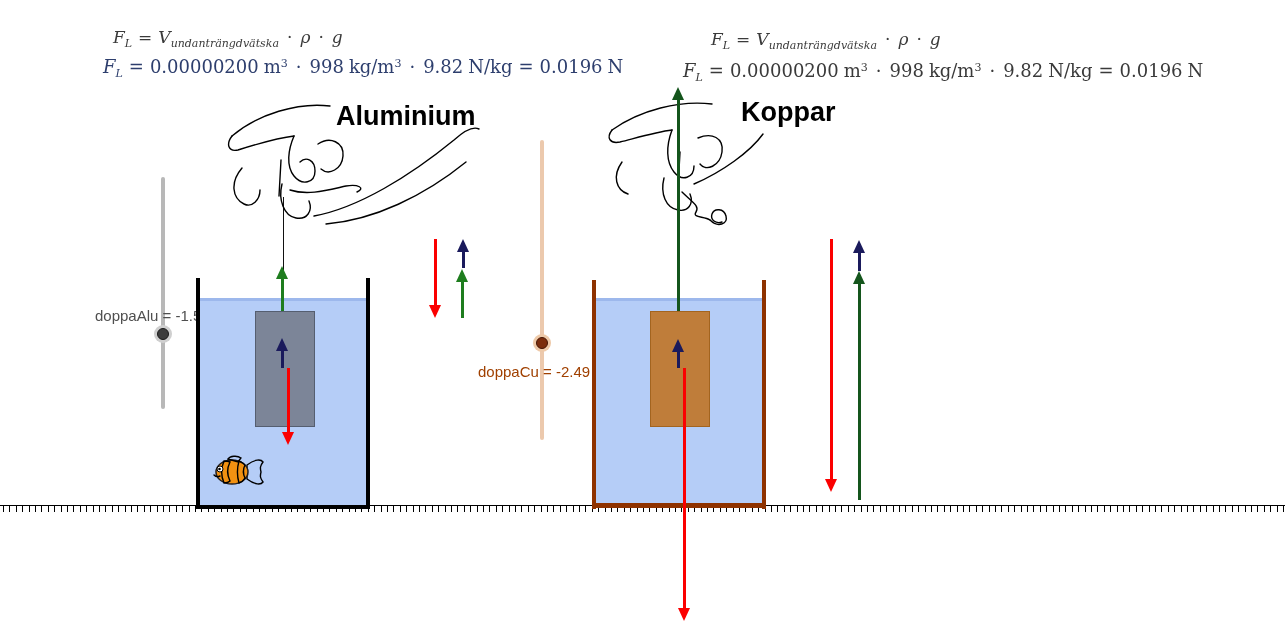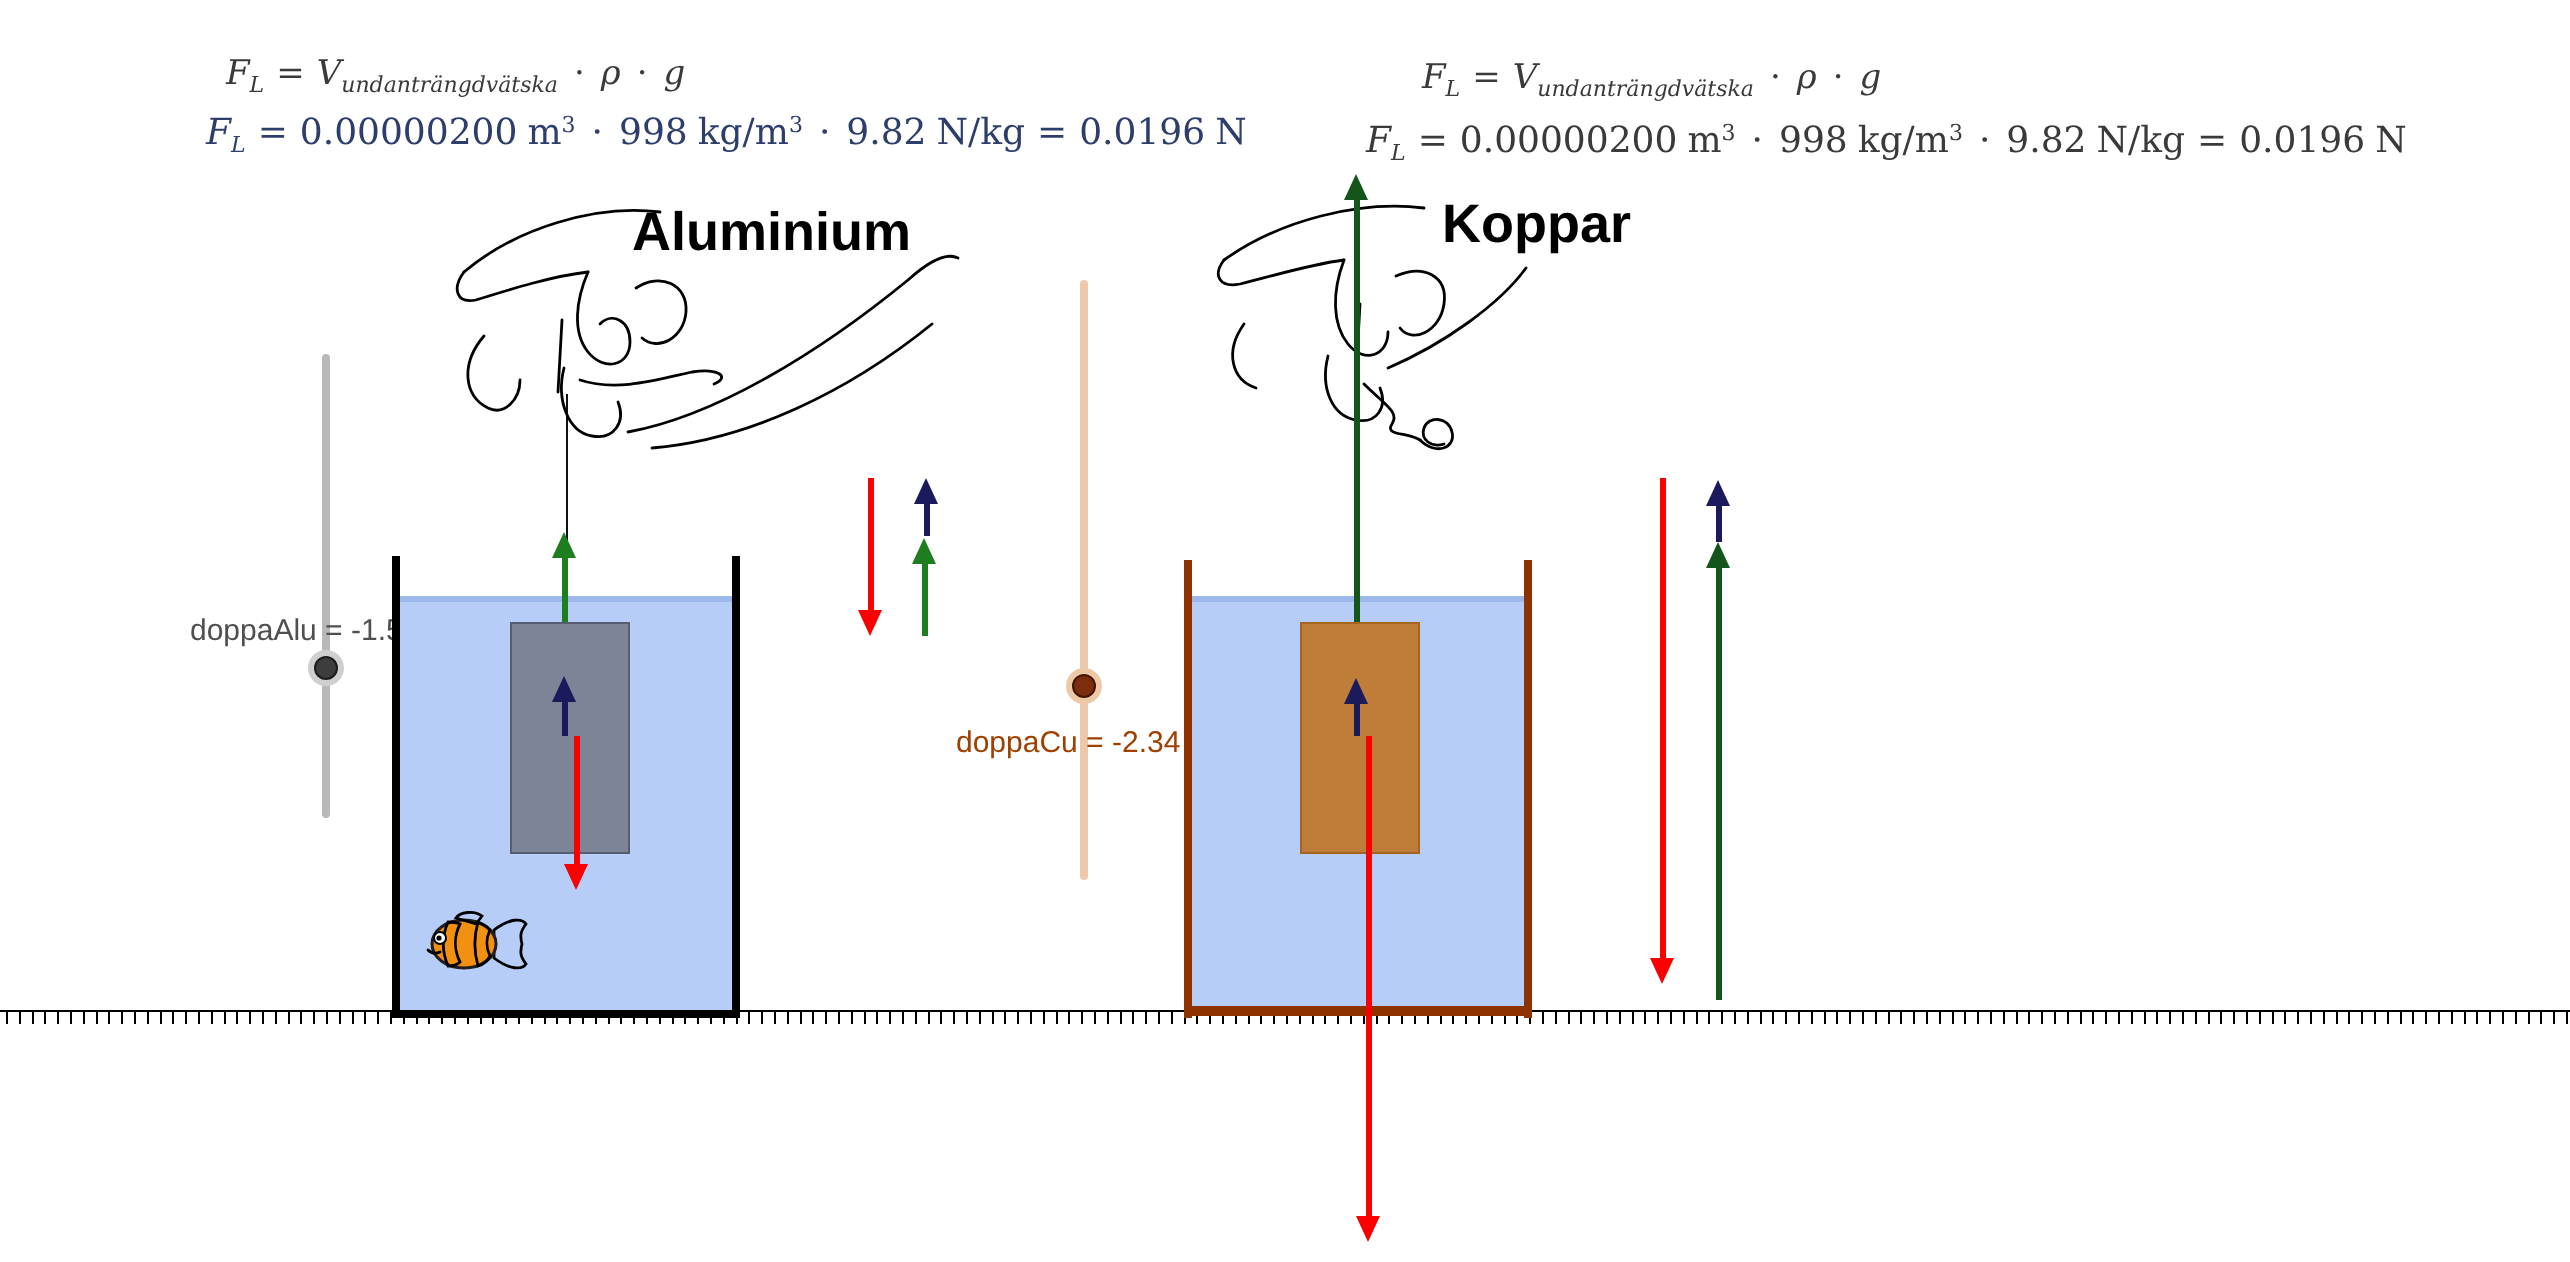--- a/index.html
+++ b/index.html
@@ -46,21 +46,21 @@
     border-left:6.5px solid transparent;border-right:6.5px solid transparent;
     border-bottom:13px solid var(--c);}
   .vec.down::before{top:0;bottom:9px;}
   .vec.down::after{content:"";position:absolute;bottom:0;left:0;width:0;height:0;
     border-left:6.5px solid transparent;border-right:6.5px solid transparent;
     border-top:13px solid var(--c);}
 
   .string{position:absolute;width:1px;background:#111;}
 
   
-  .heading{position:absolute;font-weight:bold;font-size:27px;color:#000;white-space:nowrap;}
+  .heading{position:absolute;font-weight:bold;font-size:27px;color:#000;white-space:nowrap;margin-left:20px;}
   .heading-alu{left:316px;top:101px;}
   .heading-cu{left:721px;top:97px;}
 
   
   .fm{position:absolute;font-family:"DejaVu Serif",serif;color:#3a3a3a;white-space:nowrap;}
   .fm .var{font-style:italic;}
   .fm sub{font-size:11px;font-style:italic;vertical-align:-4px;}
   .fm sup{font-size:11px;vertical-align:6px;}
   .fm .dot{margin:0 8px;}
   .fm .eq{margin:0 6px;}
@@ -132,21 +132,21 @@
   <div class="vec up" style="left:456px;top:269px;height:49px;--c:#1e7d1e;"></div>
 
   <div class="fm fm1 fm-l1">
     <span class="var">F</span><sub>L</sub><span class="eq">=</span><span class="var">V</span><sub>undanträngdvätska</sub><span class="dot">·</span><span class="var">ρ</span><span class="dot">·</span><span class="var">g</span>
   </div>
   <div class="fm fm2 fm2-left fm-l2">
     <span class="var">F</span><sub>L</sub><span class="eq">=</span><span>0.00000200</span><span class="unit">m</span><sup>3</sup><span class="dot">·</span><span>998</span><span class="unit">kg/m</span><sup>3</sup><span class="dot">·</span><span>9.82</span><span class="unit">N/kg</span><span class="eq">=</span><span>0.0196</span><span class="unit">N</span>
   </div>
 
   <div class="slider-track track-cu"></div>
-  <div class="slider-label label-cu">doppaCu = -2.34</div>
+  <div class="slider-label label-cu">doppaCu = -2.49</div>
   <div class="slider-handle handle-cu"></div>
 
   <div class="water" style="left:596px;top:298px;height:205px;"></div>
   <div class="wall wall-brown" style="left:592px;top:280px;height:229px;"></div>
   <div class="wall wall-brown" style="left:762px;top:280px;height:229px;"></div>
   <div class="beaker-bottom wall-brown" style="left:592px;top:503px;width:174px;height:5px;"></div>
 
   <div class="block block-cu"></div>
 
   <svg class="sketch" style="left:600px;top:92px;" width="170" height="140" viewBox="0 0 170 140">

